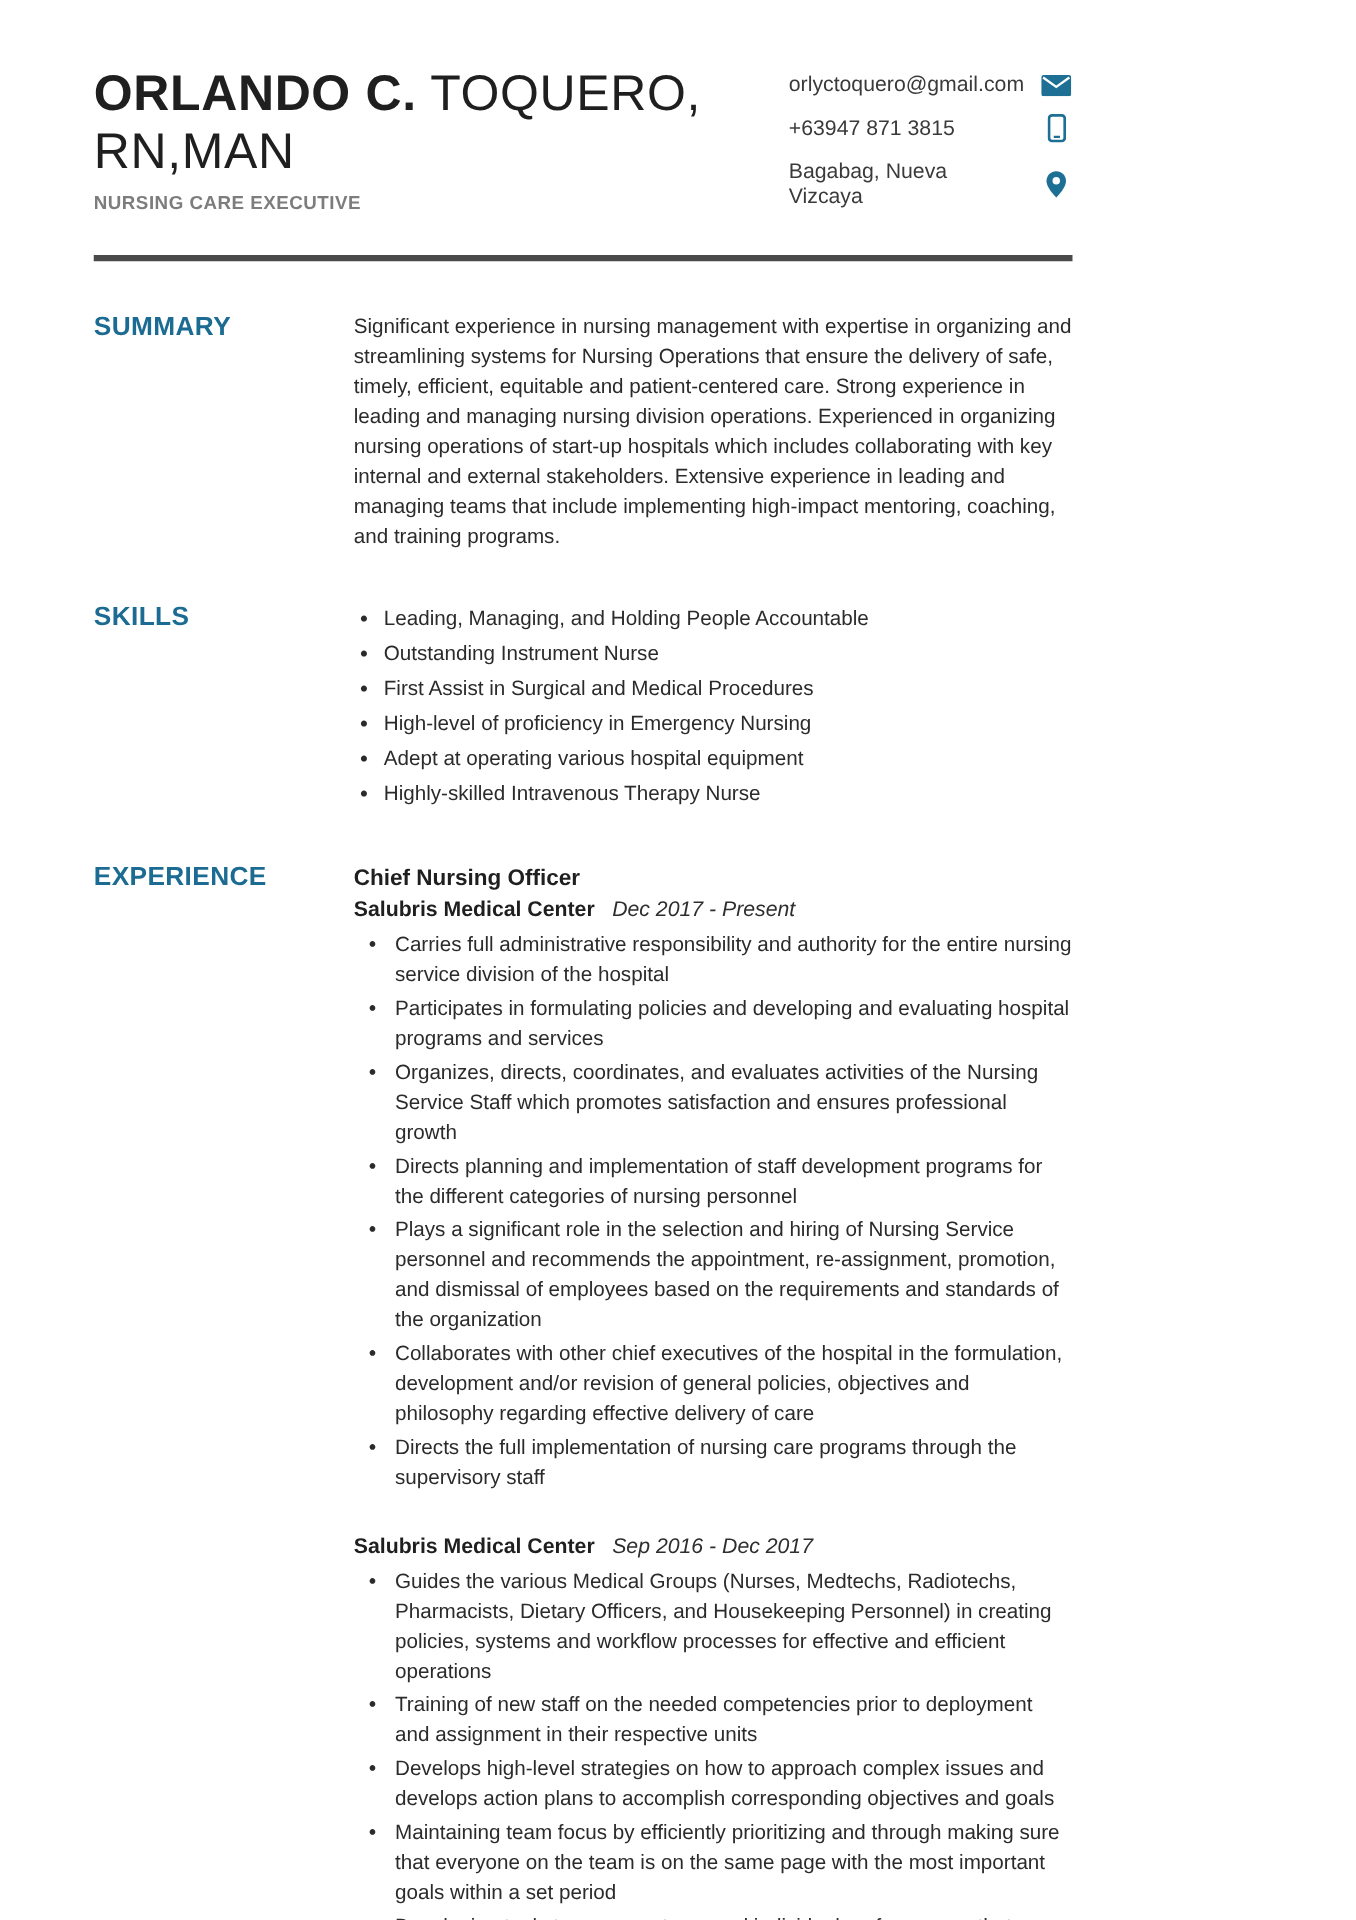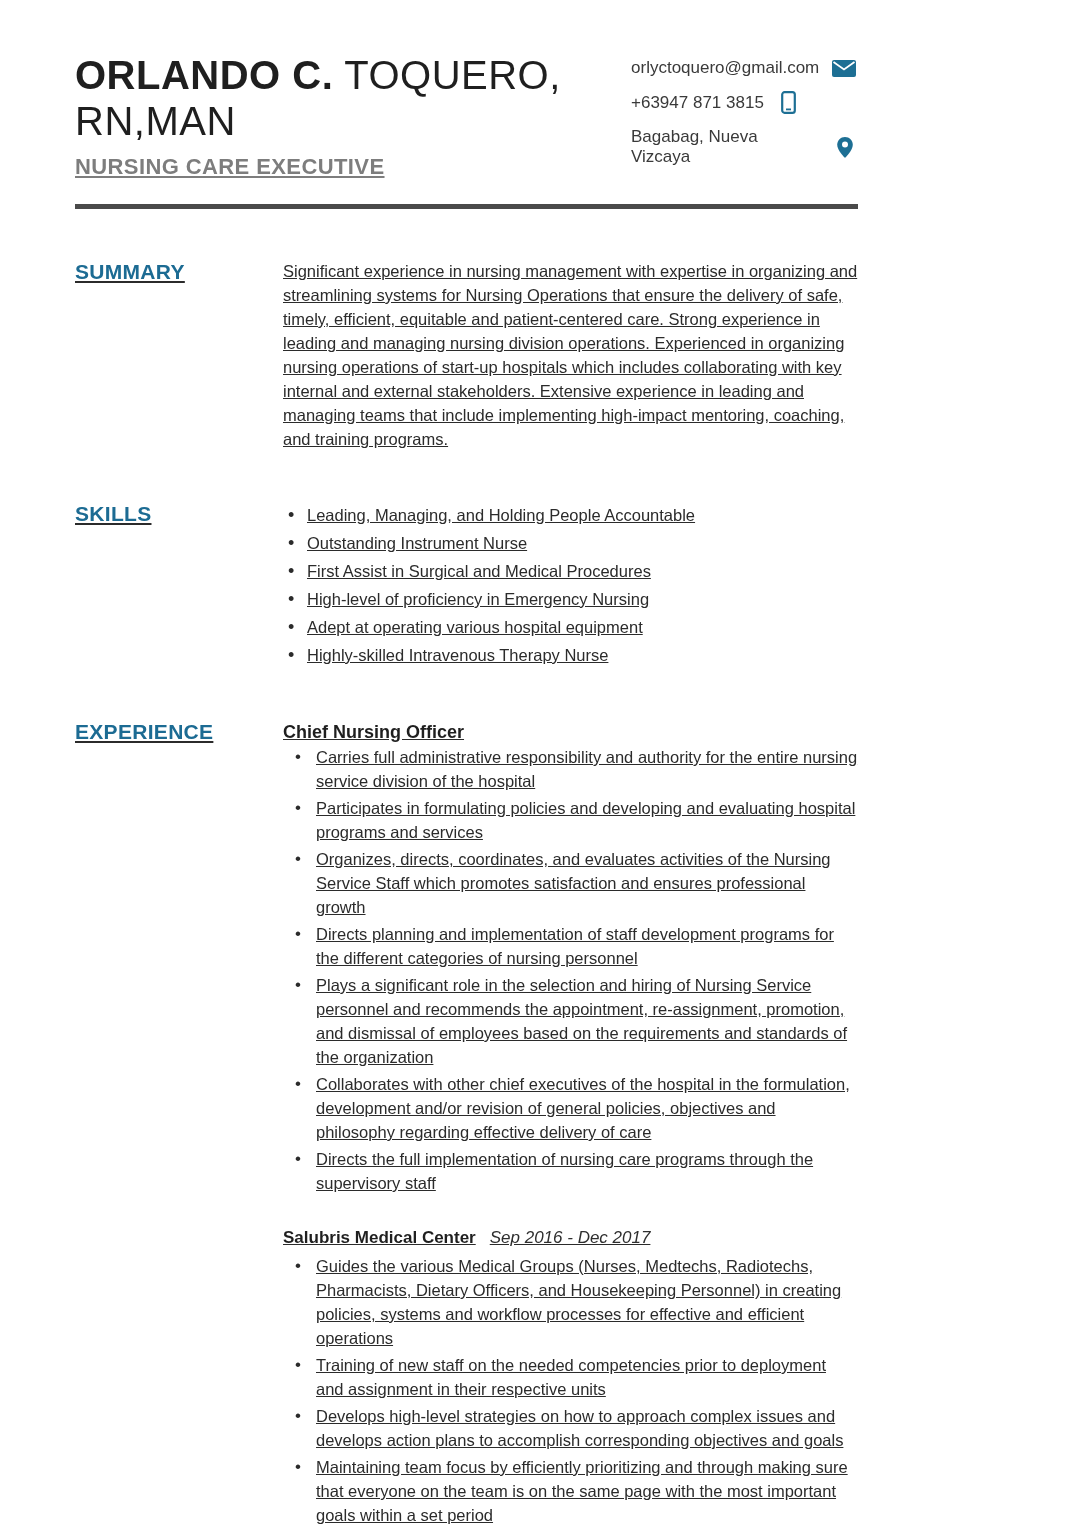--- a/index.html
+++ b/index.html
@@ -33,30 +33,29 @@
   .name {
     font-size: 40px;
     line-height: 46px;
     color: #1f1f1f;
     letter-spacing: 0.5px;
   }
   .name .name-bold { font-weight: 800; }
   .name .name-regular { font-weight: 400; }
   .job-title {
     margin-top: 10px;
-    font-size: 22px;
+    font-size: 15px;
     font-weight: 700;
     letter-spacing: 0.4px;
     color: #7d7d7d;
-    text-decoration: underline;
   }
   .contact { padding-top: 6px; }
   .contact-row {
     display: flex;
-    justify-content: flex-start;
+    justify-content: space-between;
     align-items: center;
     gap: 12px;
     margin-bottom: 13px;
     font-size: 17px;
     color: #3a3a3a;
   }
   .contact-icon {
     width: 26px;
     display: flex;
     justify-content: center;
@@ -68,22 +67,21 @@
     margin-top: 24px;
     height: 5px;
     background: var(--rule);
     border: none;
   }
 
   
   .section {
     display: grid;
     grid-template-columns: 208px 1fr;
-    margin-top: 50px;
-    text-decoration: underline;
+    margin-top: 40px;
   }
   .section-heading {
     font-size: 21px;
     font-weight: 800;
     letter-spacing: 0.3px;
     color: var(--accent);
     padding-top: 1px;
   }
   .section-body {
     font-size: 16.5px;
@@ -204,20 +202,23 @@
           <li>Highly-skilled Intravenous Therapy Nurse</li>
         </ul>
     </div>
   </div>
 
   <div class="section">
     <div class="section-heading">EXPERIENCE</div>
     <div class="section-body">
   <div class="job">
     <div class="job-name">Chief Nursing Officer</div>
+    <div class="job-meta">
+      <span class="job-company">Salubris Medical Center</span><span class="job-dates">Dec 2017 - Present</span>
+    </div>
     <ul class="job-bullets">
             <li>Carries full administrative responsibility and authority for the entire nursing service division of the hospital</li>
             <li>Participates in formulating policies and developing and evaluating hospital programs and services</li>
             <li>Organizes, directs, coordinates, and evaluates activities of the Nursing Service Staff which promotes satisfaction and ensures professional growth</li>
             <li>Directs planning and implementation of staff development programs for the different categories of nursing personnel</li>
             <li>Plays a significant role in the selection and hiring of Nursing Service personnel and recommends the appointment, re-assignment, promotion, and dismissal of employees based on the requirements and standards of the organization</li>
             <li>Collaborates with other chief executives of the hospital in the formulation, development and/or revision of general policies, objectives and philosophy regarding effective delivery of care</li>
             <li>Directs the full implementation of nursing care programs through the supervisory staff</li>
           </ul>
   </div>

